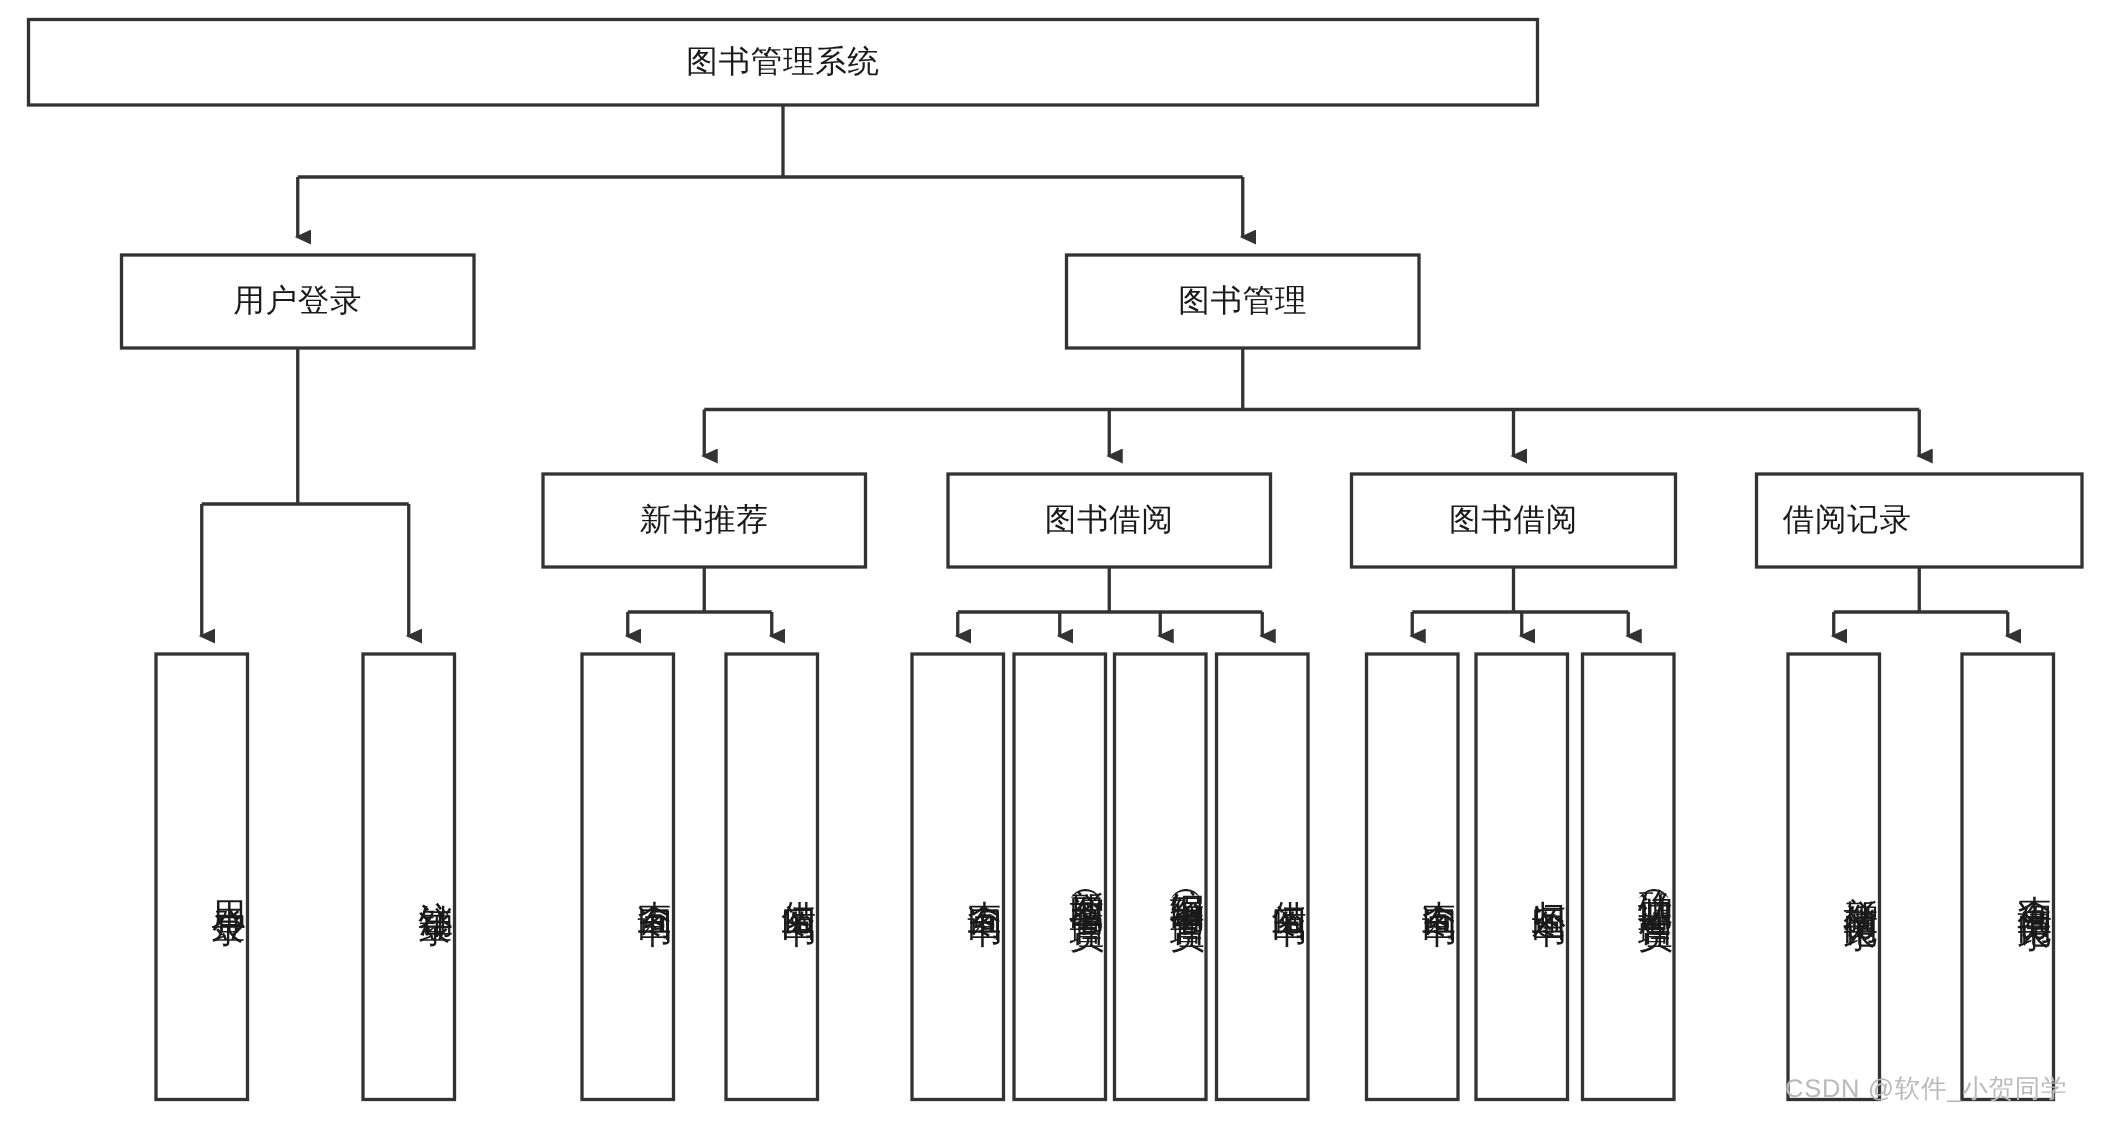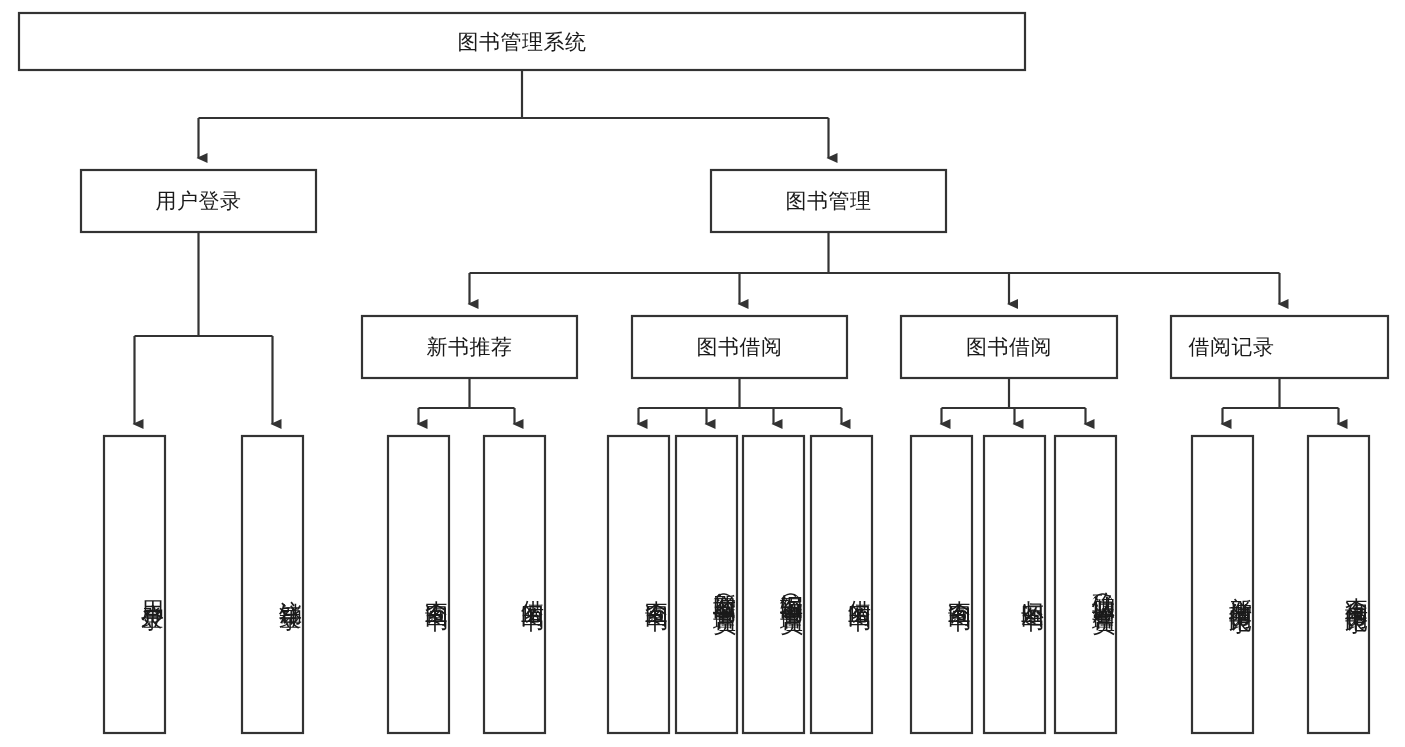--- a/index.html
+++ b/index.html
@@ -165,13 +165,14 @@
       <div class="node-label vertical" style="left: 676px; top: 436px; width: 61px; height: 297px;">新增图书（管理员）</div>
       <div class="node-label vertical" style="left: 743px; top: 436px; width: 61px; height: 297px;">编辑图书（管理员）</div>
       <div class="node-label vertical" style="left: 811px; top: 436px; width: 61px; height: 297px;">借阅图书</div>
       <div class="node-label vertical" style="left: 911px; top: 436px; width: 61px; height: 297px;">查询图书</div>
       <div class="node-label vertical" style="left: 984px; top: 436px; width: 61px; height: 297px;">归还图书</div>
       <div class="node-label vertical" style="left: 1055px; top: 436px; width: 61px; height: 297px;">确认归还（管理员）</div>
       <div class="node-label vertical" style="left: 1192px; top: 436px; width: 61px; height: 297px;">新增借阅记录</div>
       <div class="node-label vertical" style="left: 1308px; top: 436px; width: 61px; height: 297px;">查询借阅记录</div>
     </div>
 
+  <div class="watermark">CSDN @软件_小贺同学</div>
 </div>
 
 </body></html>

